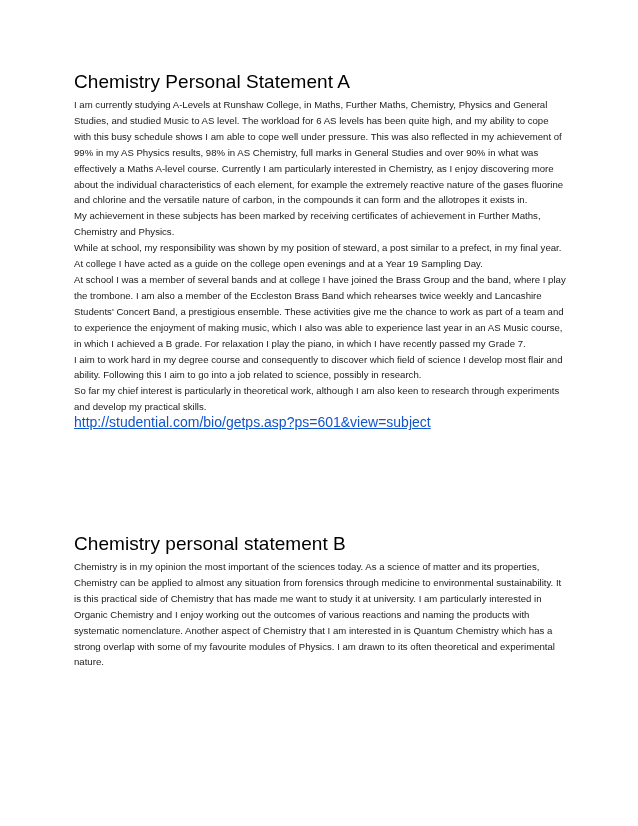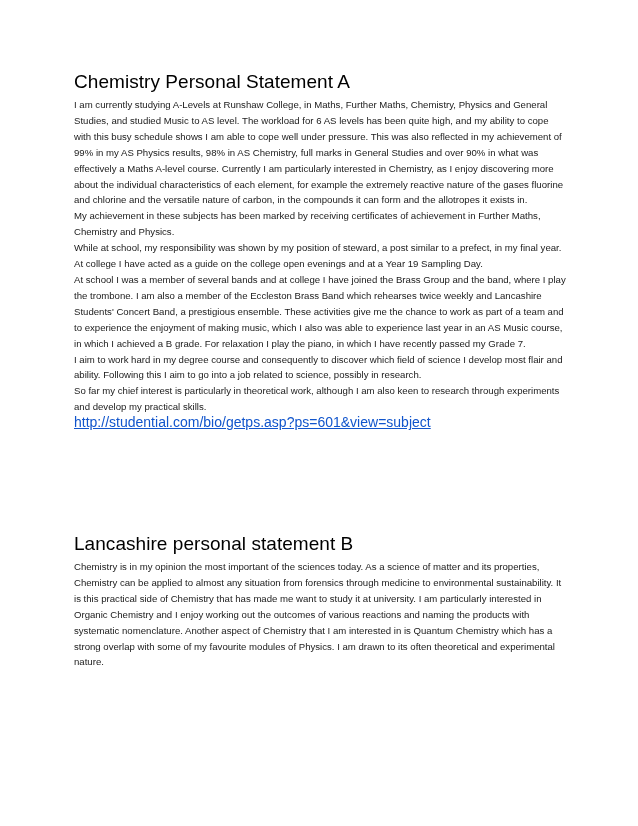--- a/index.html
+++ b/index.html
@@ -78,19 +78,19 @@
       <p class="body-text">My achievement in these subjects has been marked by receiving certificates of achievement in Further Maths, Chemistry and Physics.</p>
       <p class="body-text">While at school, my responsibility was shown by my position of steward, a post similar to a prefect, in my final year. At college I have acted as a guide on the college open evenings and at a Year 19 Sampling Day.</p>
       <p class="body-text">At school I was a member of several bands and at college I have joined the Brass Group and the band, where I play the trombone. I am also a member of the Eccleston Brass Band which rehearses twice weekly and Lancashire Students' Concert Band, a prestigious ensemble. These activities give me the chance to work as part of a team and to experience the enjoyment of making music, which I also was able to experience last year in an AS Music course, in which I achieved a B grade. For relaxation I play the piano, in which I have recently passed my Grade 7.</p>
       <p class="body-text">I aim to work hard in my degree course and consequently to discover which field of science I develop most flair and ability. Following this I aim to go into a job related to science, possibly in research.</p>
       <p class="body-text">So far my chief interest is particularly in theoretical work, although I am also keen to research through experiments and develop my practical skills.</p>
 
       <p class="body-text link-block"><a class="source-link" href="#">http://studential.com/bio/getps.asp?ps=601&amp;view=subject</a></p>
     </section>
 
     <section class="section-b">
-      <h1 class="doc-heading">Lancashire personal statement B</h1>
+      <h1 class="doc-heading">Chemistry personal statement B</h1>
 
       <p class="body-text">Chemistry is in my opinion the most important of the sciences today. As a science of matter and its properties, Chemistry can be applied to almost any situation from forensics through medicine to environmental sustainability. It is this practical side of Chemistry that has made me want to study it at university. I am particularly interested in Organic Chemistry and I enjoy working out the outcomes of various reactions and naming the products with systematic nomenclature. Another aspect of Chemistry that I am interested in is Quantum Chemistry which has a strong overlap with some of my favourite modules of Physics. I am drawn to its often theoretical and experimental nature.</p>
     </section>
 
   </div>
 </div>
 
 </body></html>

